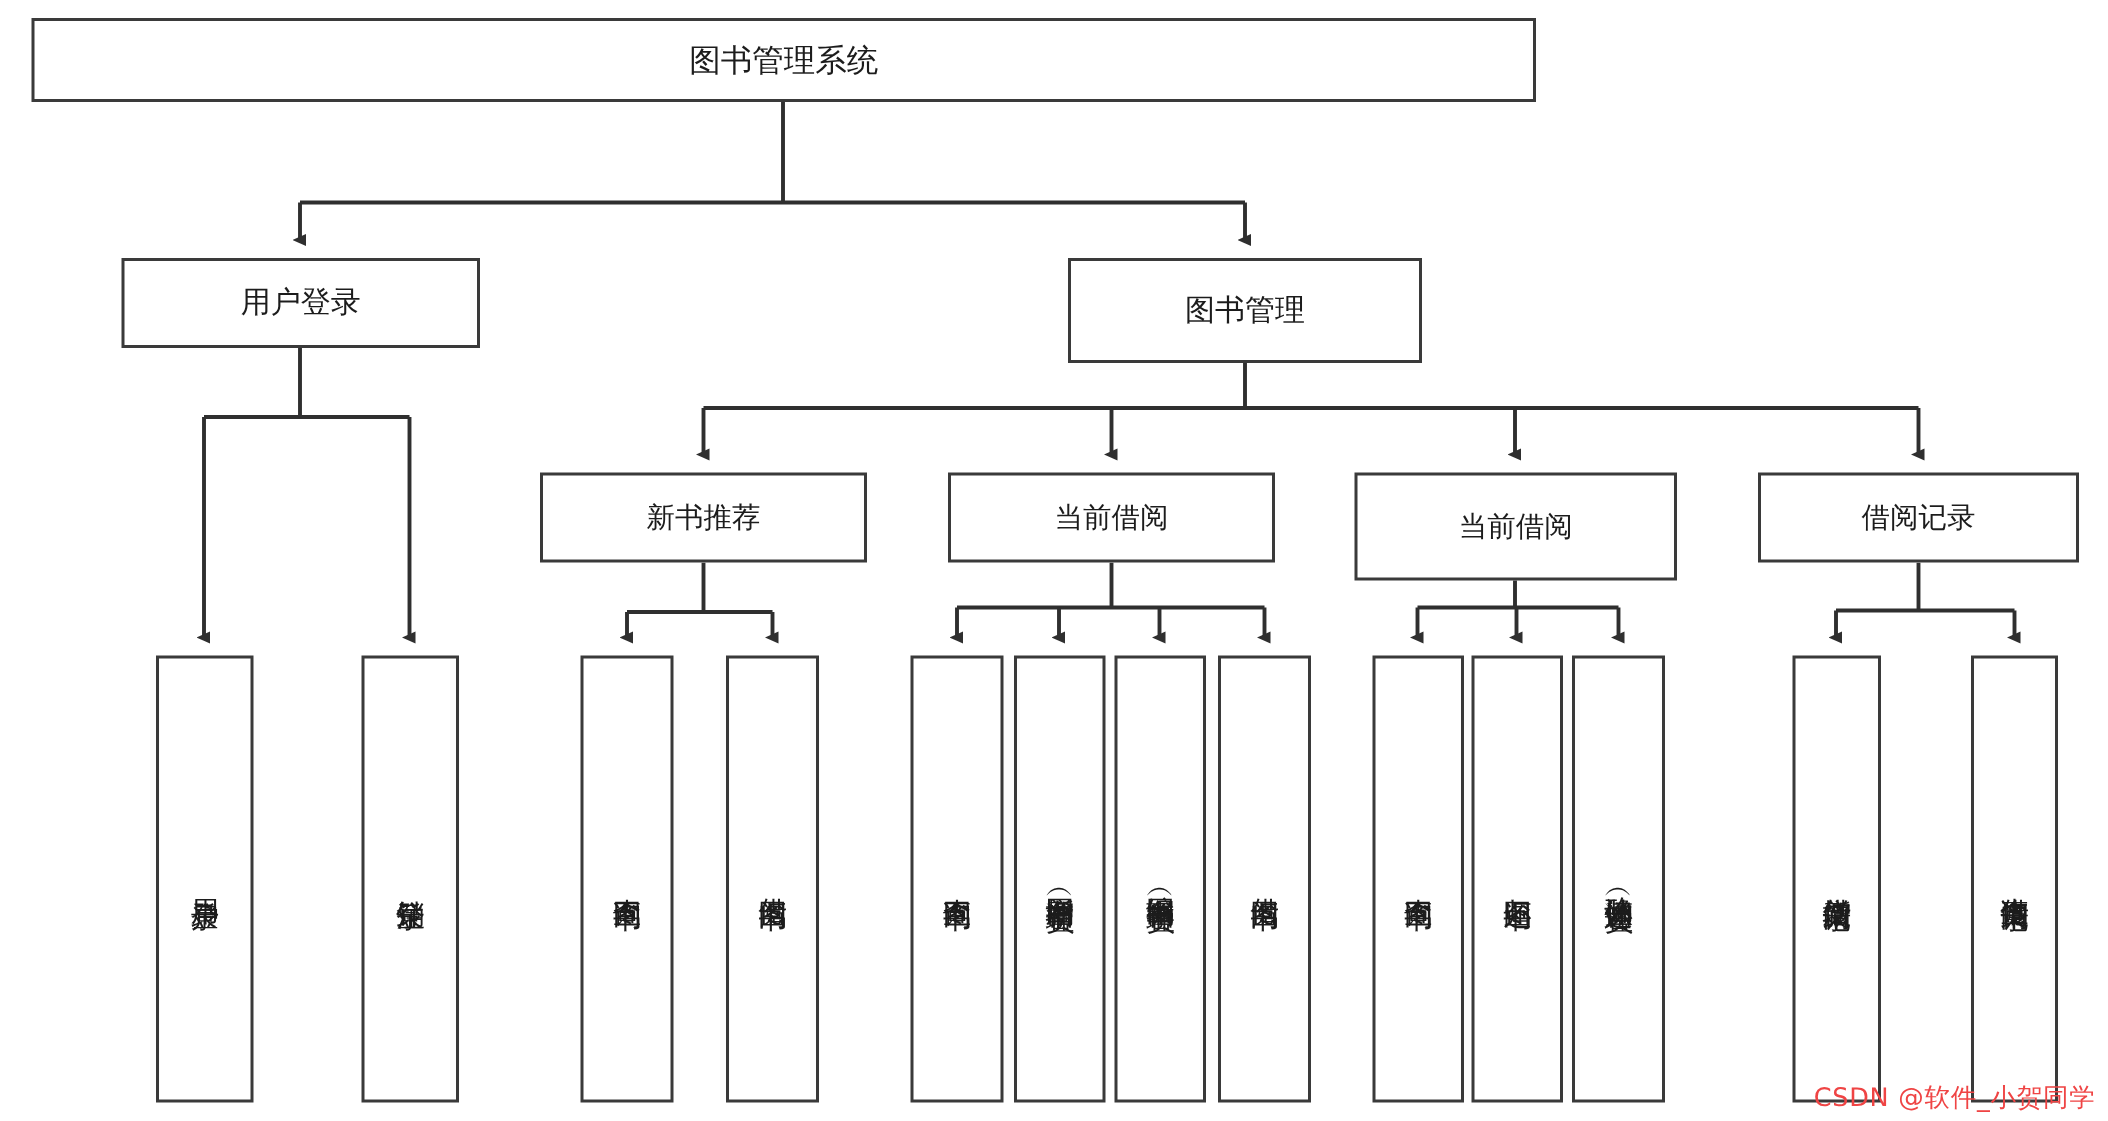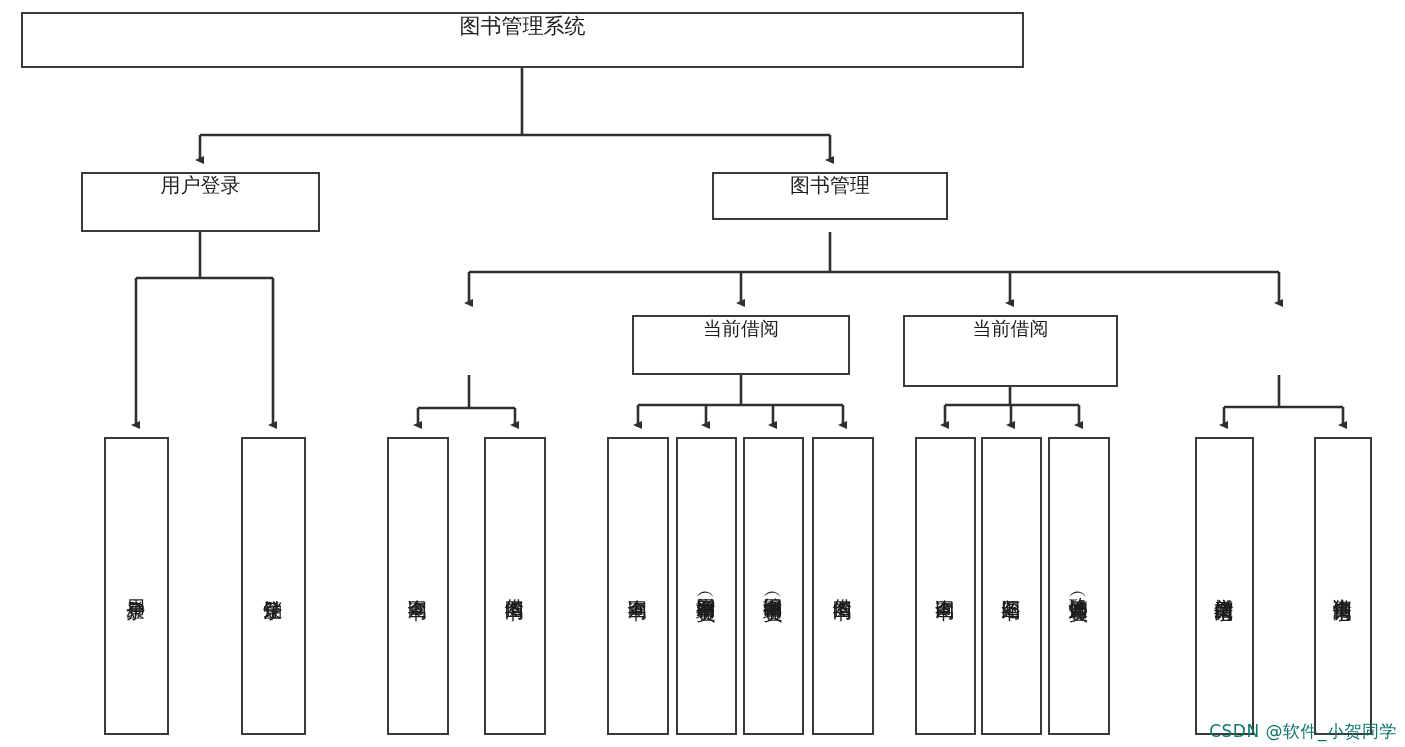--- a/index.html
+++ b/index.html
@@ -19,20 +19,21 @@
     position:absolute;left:0;top:0;
     width:1405px;height:747px;
     pointer-events:none;
   }
   .node{
     position:absolute;
     box-sizing:border-box;
     background:#ffffff;
     border:2px solid #3a3a3a;
     display:flex;
+    align-items:center;
     justify-content:center;
     color:#1c1c1c;
     line-height:1.18;
     text-align:center;
   }
   .node.root{
     font-size:21px;
   }
   .node.lvl1{
     font-size:20px;
@@ -53,21 +54,21 @@
     writing-mode:vertical-rl;
     text-orientation:upright;
     white-space:nowrap;
     letter-spacing:1px;
   }
   .watermark{
     position:absolute;
     right:8px;
     bottom:4px;
     font-size:17px;
-    color:#0f766e;
+    color:#ef4444;
     white-space:nowrap;
     letter-spacing:0.5px;
     font-family:"DejaVu Sans","Liberation Sans",sans-serif;
   }
 </style>
 </head>
 <body>
 
 <div id="canvas">
 
@@ -121,29 +122,35 @@
     </g>
   </svg>
 
   <div class="node root" style="left:21px;top:12px;width:1003px;height:56px;">
     <span>图书管理系统</span>
   </div>
 
   <div class="node lvl1" style="left:81px;top:172px;width:239px;height:60px;">
     <span>用户登录</span>
   </div>
-  <div class="node lvl1" style="left:712px;top:172px;width:236px;height:48px;">
+  <div class="node lvl1" style="left:712px;top:172px;width:236px;height:70px;">
     <span>图书管理</span>
   </div>
 
+  <div class="node lvl2" style="left:360px;top:315px;width:218px;height:60px;">
+    <span>新书推荐</span>
+  </div>
   <div class="node lvl2" style="left:632px;top:315px;width:218px;height:60px;">
     <span>当前借阅</span>
   </div>
   <div class="node lvl2" style="left:903px;top:315px;width:215px;height:72px;">
     <span>当前借阅</span>
+  </div>
+  <div class="node lvl2" style="left:1172px;top:315px;width:214px;height:60px;">
+    <span>借阅记录</span>
   </div>
 
   <div class="node leaf" style="left:104px;top:437px;width:65px;height:298px;">
     <span class="leaf-label">用户登录</span>
   </div>
   <div class="node leaf" style="left:241px;top:437px;width:65px;height:298px;">
     <span class="leaf-label">注销登录</span>
   </div>
 
   <div class="node leaf" style="left:387px;top:437px;width:62px;height:298px;">

